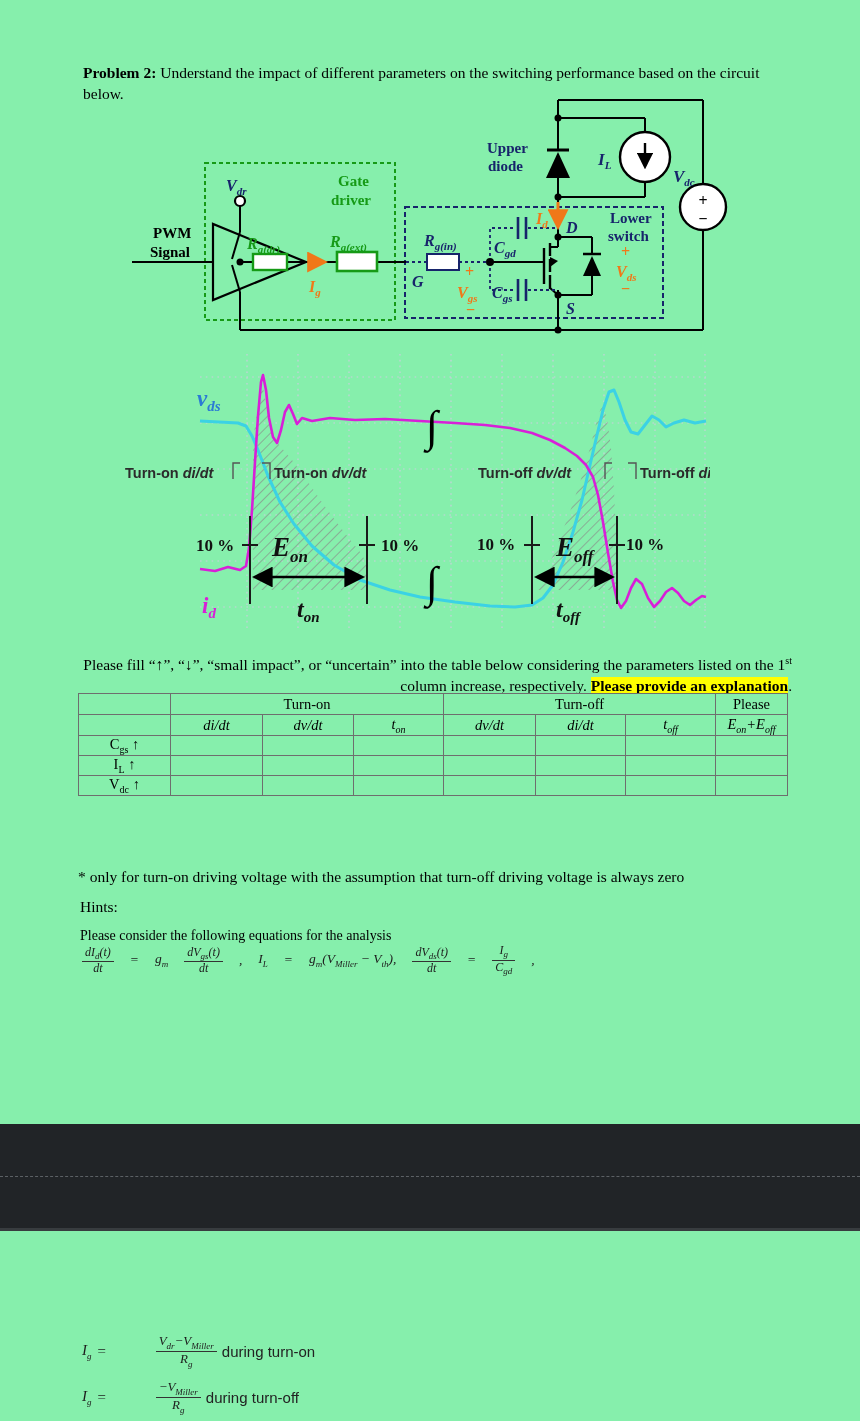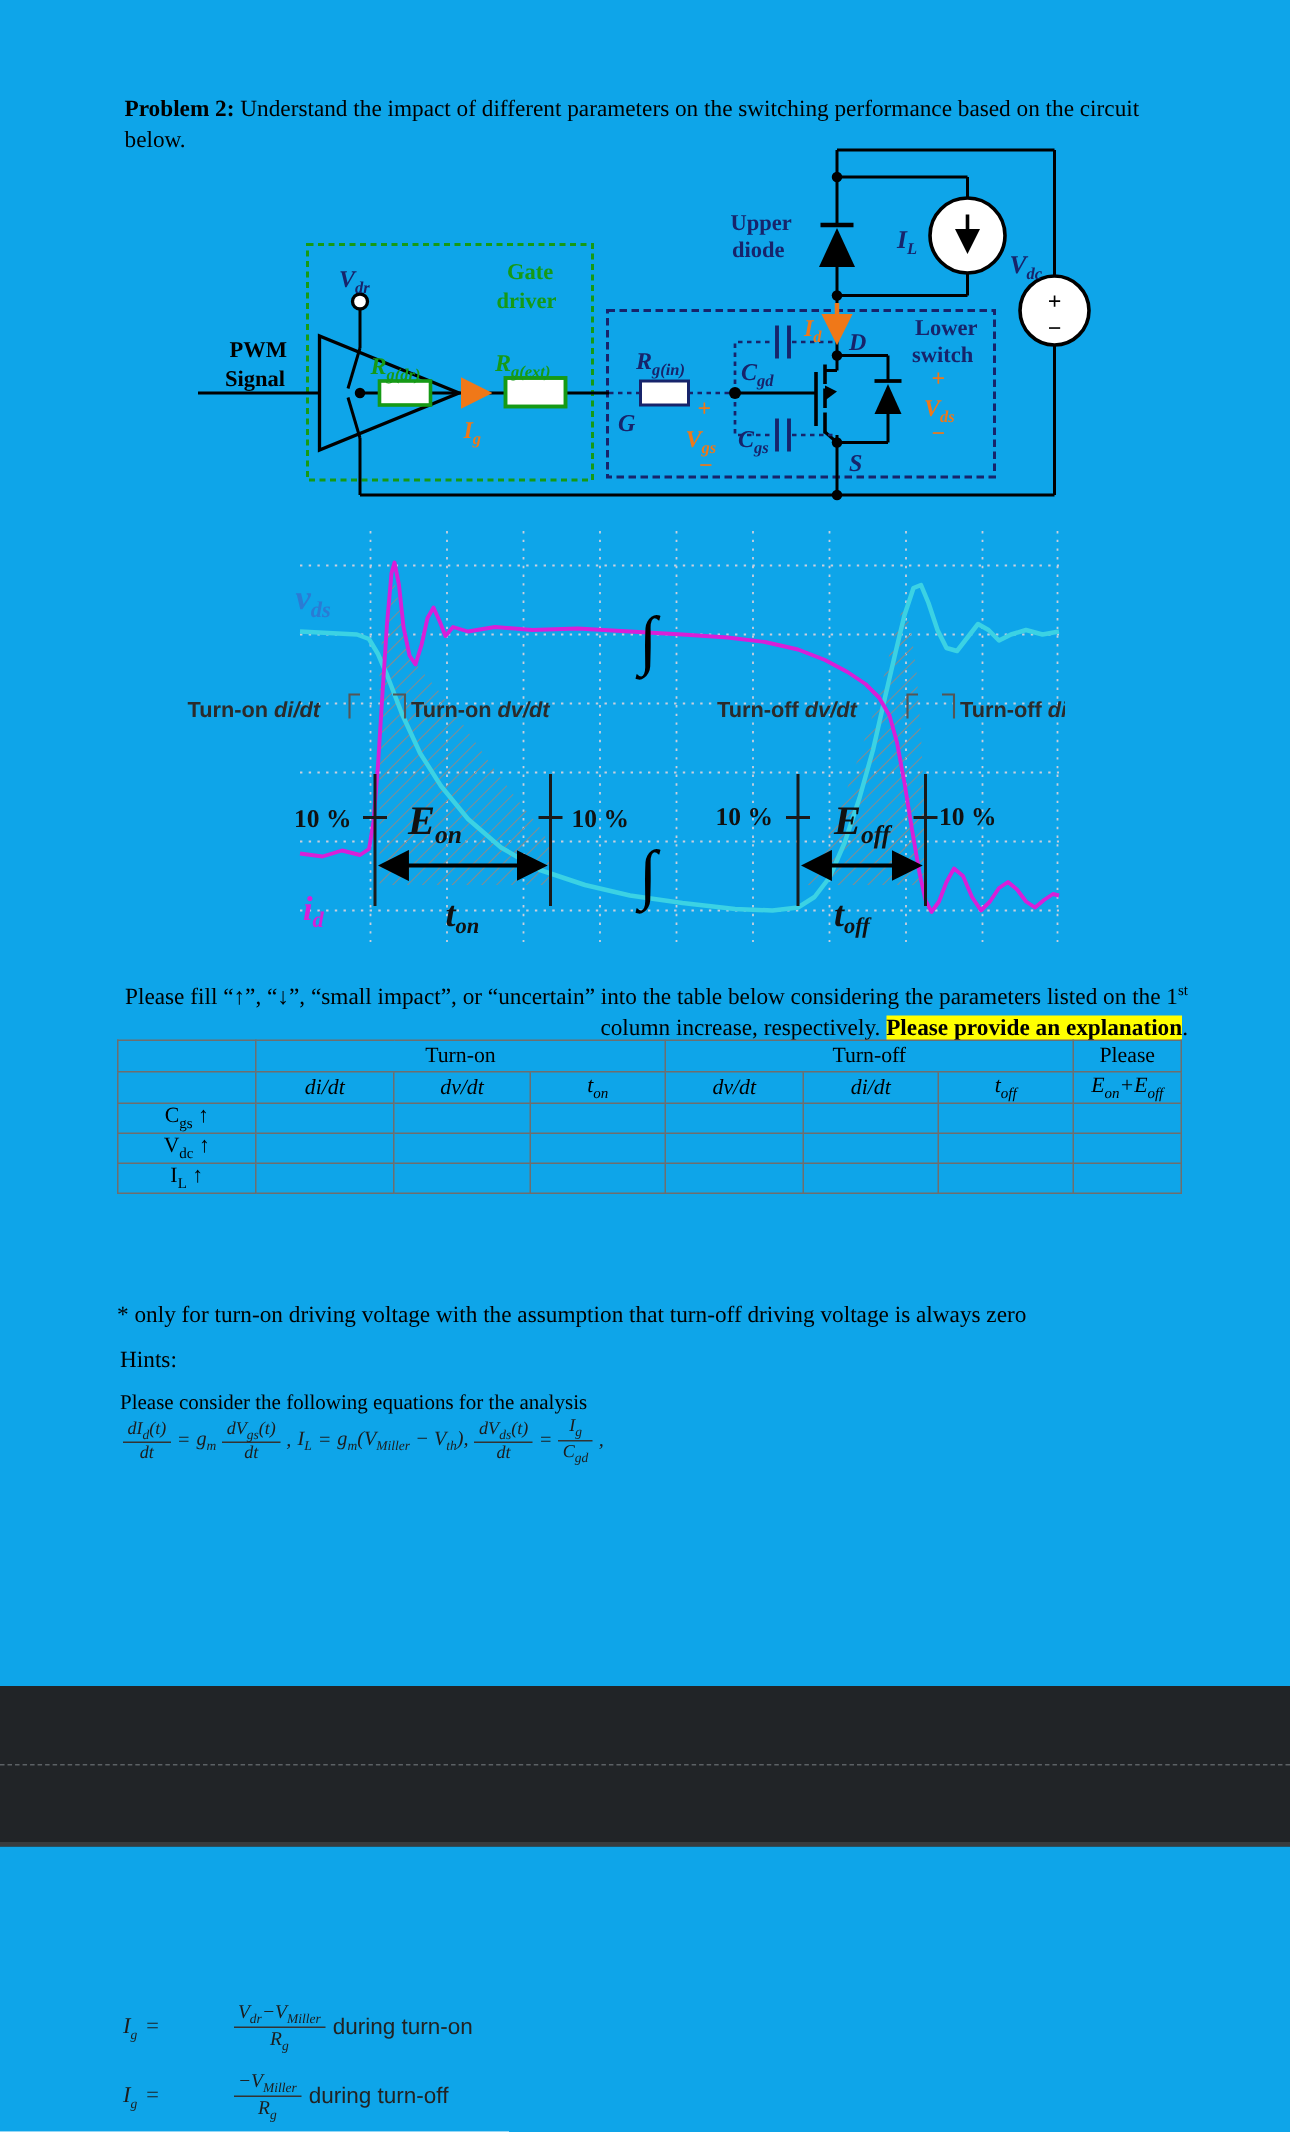--- a/index.html
+++ b/index.html
@@ -1,16 +1,16 @@
 <!DOCTYPE html>
 <html style="--green: #169a16; --navy: #17246b; --orange: #f07818; --cyan: #3bd2e4; --magenta: #d81fd8; --wave_blue: #2b7bd4; --highlight: #ffff00; --band_bg: #212427; --band_dash: #5c6165; --grid: #c9cfdd; --hatch: #8a8a8a;"><head>
 <meta charset="utf-8">
 <style>
   html,body{margin:0;padding:0;background:#fff;}
-  .page{position:relative;width:860px;height:1421px;background:#0ea5e9;overflow:hidden;
+  .page{position:relative;width:860px;height:1421px;background:#86efac;overflow:hidden;
         font-family:"Liberation Serif",serif;color:#000;}
   .abs{position:absolute;}
   .bodytext{font-size:15.5px;line-height:1.38;}
   .title{left:83px;top:46px;width:702px;}
   .title b{font-weight:bold;}
   
   .instr{left:78px;top:638px;width:714px;text-align:right;}
   .hl{background:var(--highlight);font-weight:bold;}
   sup{font-size:10px;}
   sub{font-size:10px;}
@@ -20,21 +20,21 @@
      font-size:14.5px;text-align:center;vertical-align:middle;}
   .ptable thead tr th{height:20px;}
   .ptable tbody td,.ptable tbody th{height:17px;}
   .mi{font-style:italic;}
   
   .foot{left:78px;top:852px;width:720px;font-size:15.5px;}
   .hints{left:80px;top:882px;font-size:15.5px;}
   .consider{left:80px;top:914px;font-size:14px;}
   
   .eq{font-style:italic;font-family:"Liberation Serif",serif;color:#1c1c1c;}
-  .eq1{left:82px;top:944px;font-size:13.5px;display:flex;align-items:center;gap:4px;}
+  .eq1{left:82px;top:944px;font-size:13.5px;display:flex;align-items:center;gap:16px;}
   .frac{display:inline-block;vertical-align:middle;text-align:center;line-height:1.05;}
   .frac .num{display:block;border-bottom:1px solid #333;padding:0 3px;}
   .frac .den{display:block;padding:0 3px;}
   .eq1 .frac{font-size:12px;}
   .eq1 sub,.eqb sub{font-size:9px;}
   .eqb{font-size:15px;display:flex;align-items:center;gap:5px;}
   .eqbA{left:82px;top:1334px;}
   .eqbB{left:82px;top:1380px;}
   .eqb .frac{font-size:13px;margin-left:44px;}
   .plain{font-style:normal;font-family:"Liberation Sans",sans-serif;color:#222;}
@@ -320,31 +320,31 @@
         <th><span>C</span><sub>gs</sub><span> ↑</span></th>
         <td></td>
           <td></td>
           <td></td>
           <td></td>
           <td></td>
           <td></td>
           <td></td>
       </tr>
       <tr>
-        <th><span>V</span><sub>dc</sub><span> ↑</span></th>
+        <th><span>I</span><sub>L</sub><span> ↑</span></th>
         <td></td>
           <td></td>
           <td></td>
           <td></td>
           <td></td>
           <td></td>
           <td></td>
       </tr>
       <tr>
-        <th><span>I</span><sub>L</sub><span> ↑</span></th>
+        <th><span>V</span><sub>dc</sub><span> ↑</span></th>
         <td></td>
           <td></td>
           <td></td>
           <td></td>
           <td></td>
           <td></td>
           <td></td>
       </tr>
     </tbody>
   </table>

